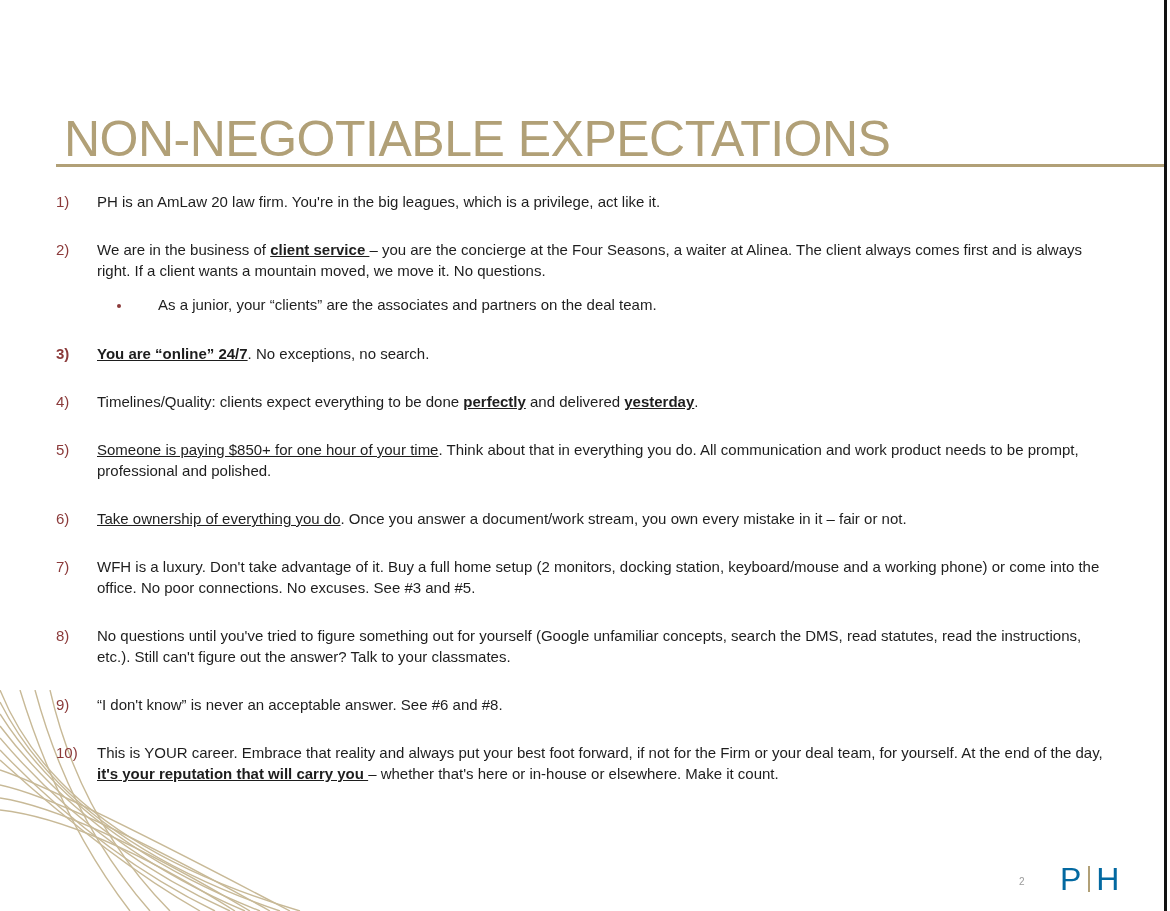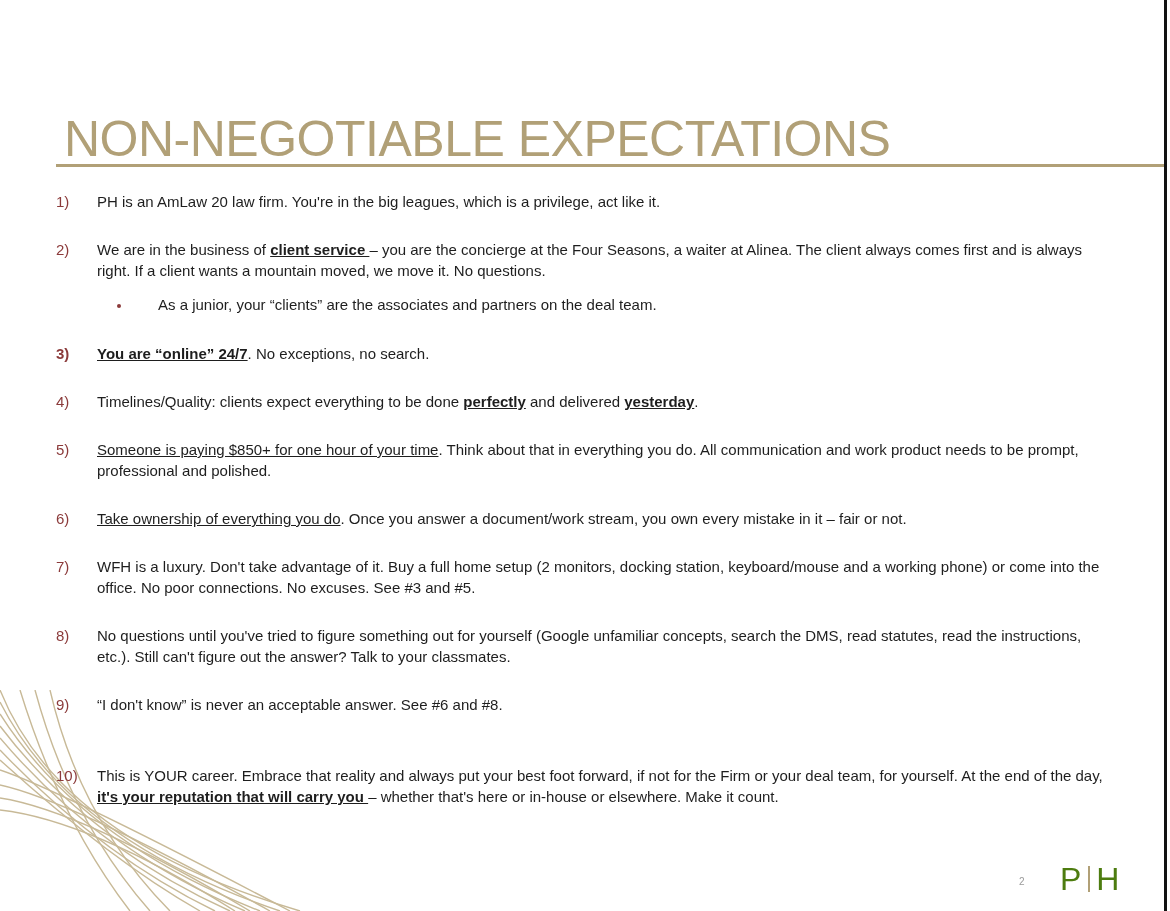--- a/index.html
+++ b/index.html
@@ -32,21 +32,21 @@
   .bullet {
     position: absolute; left: 117px; top: 292px; width: 4px; height: 4px;
     border-radius: 50%; background: #8b3a3a; top: 304px;
   }
   .sub { position: absolute; left: 158px; top: 294px; font-size: 15px; line-height: 21px; }
   .page-num {
     position: absolute; left: 1019px; top: 876px; font-size: 10px; color: #9a9a9a;
   }
   .logo {
     position: absolute; left: 1060px; top: 860px;
-    font-size: 32px; line-height: 38px; color: #4d7c0f; letter-spacing: 1px;
+    font-size: 32px; line-height: 38px; color: #0369a1; letter-spacing: 1px;
   }
   .logo .bar { display: inline-block; width: 2px; height: 26px; background: #b1a077; margin: 0 6px; vertical-align: -2px; }
   svg.swoosh { position: absolute; left: 0; top: 690px; }
 </style>
 </head>
 <body>
 
 <div class="right-border"></div>
 
 <svg class="swoosh" width="320" height="221" viewBox="0 0 320 221">
@@ -111,19 +111,19 @@
 <div class="item" style="top:625px">
   <span class="num">8)</span>
   <div class="text">No questions until you've tried to figure something out for yourself (Google unfamiliar concepts, search the DMS, read statutes, read the instructions, etc.).  Still can't figure out the answer?  Talk to your classmates.</div>
 </div>
 
 <div class="item" style="top:694px">
   <span class="num">9)</span>
   <div class="text">“I don't know” is never an acceptable answer.  See #6 and #8.</div>
 </div>
 
-<div class="item" style="top:765px">
+<div class="item" style="top:742px">
   <span class="num">10)</span>
   <div class="text"><span>This is YOUR career.  Embrace that reality and always put your best foot forward, if not for the Firm or your deal team, for yourself. At the end of the day, </span><u class="b">it's your reputation that will carry you </u><span>– whether that's here or in-house or elsewhere.  Make it count.</span></div>
 </div>
 
 <div class="page-num">2</div>
 <div class="logo"><span>P</span><span class="bar"></span><span>H</span></div>
 
 </body></html>

